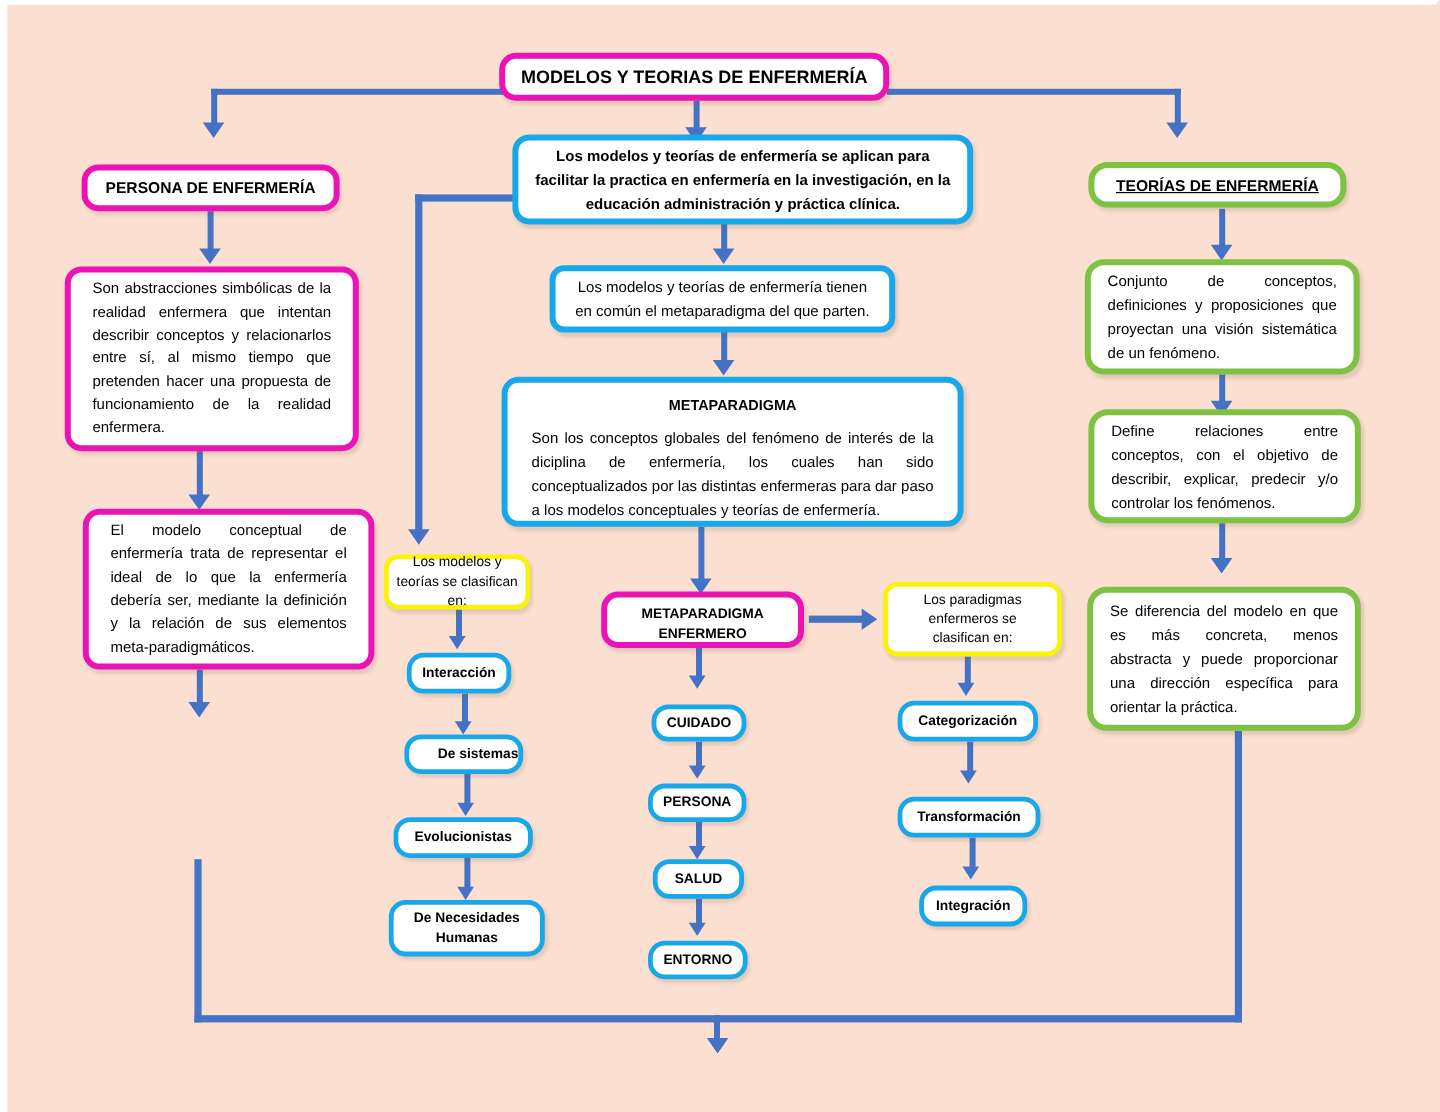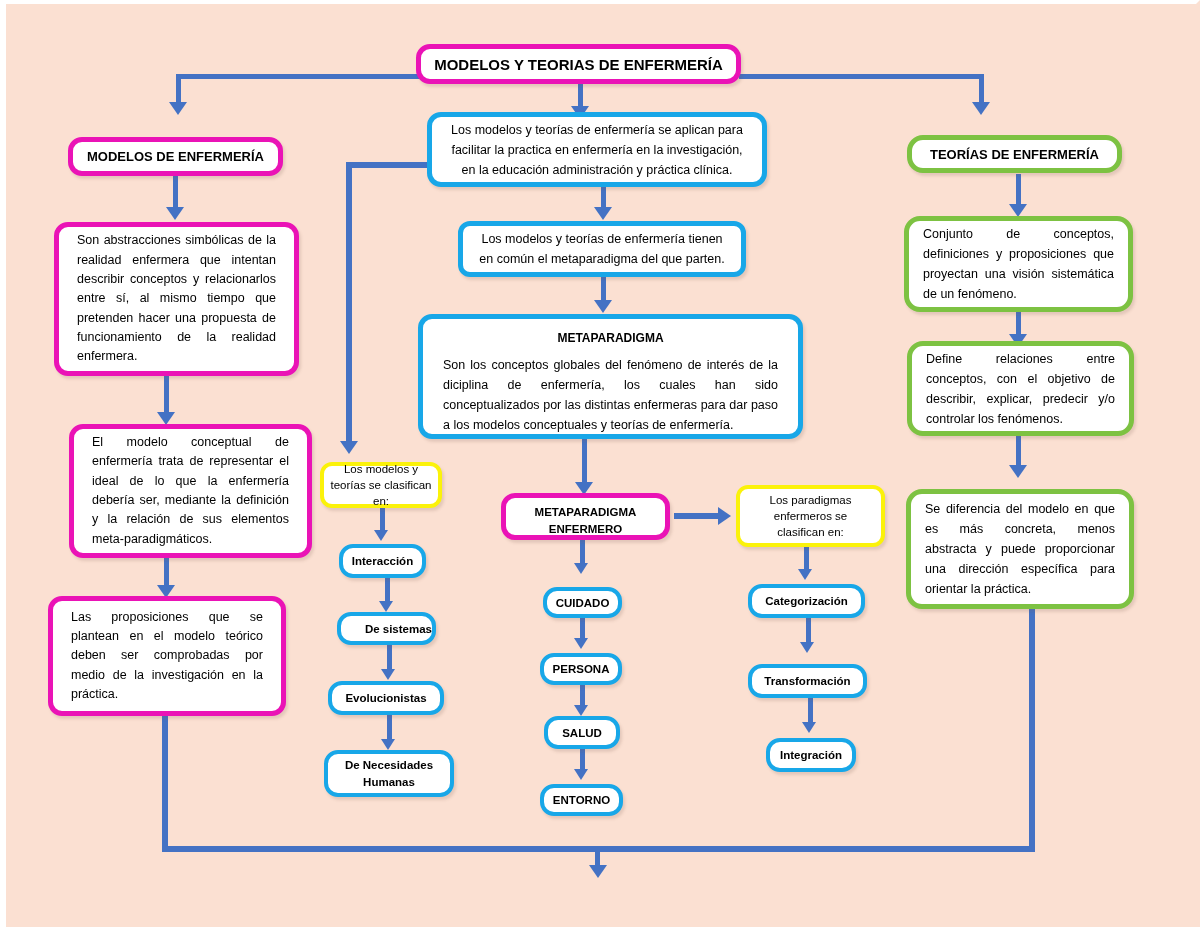--- a/index.html
+++ b/index.html
@@ -152,49 +152,46 @@
   <div class="ln" style="left:1023px; top:605px; width:6px; height:243px;"></div>
   <div class="ln" style="left:156px; top:842px; width:873px; height:6px;"></div>
   <div class="ln" style="left:589px; top:842px; width:5px; height:22px;"></div>
   <div class="arrow" style="left:583px; top:861px;"></div>
 
   <div class="node b-pink thick bold" style="left:410px; top:40px; width:325px; height:40px; font-size:15px;">
     <span class="txt">MODELOS Y TEORIAS DE ENFERMERÍA</span>
   </div>
 
   <div class="node b-pink thick bold" style="left:62px; top:133px; width:215px; height:39px; font-size:13px;">
-    <span class="txt">MODELOS DE ENFERMERÍA</span>
+    <span class="txt">PERSONA DE ENFERMERÍA</span>
   </div>
 
   <div class="node b-pink thick" style="left:48px; top:218px; width:245px; height:154px; font-size:12.5px; line-height:1.55; padding:14px 18px;">
     <span class="txt just">Son abstracciones simbólicas de la realidad enfermera que intentan describir conceptos y relacionarlos entre sí, al mismo tiempo que pretenden hacer una propuesta de funcionamiento de la realidad enfermera.</span>
   </div>
 
   <div class="node b-pink thick" style="left:63px; top:420px; width:243px; height:134px; font-size:12.5px; line-height:1.55; padding:12px 18px;">
     <span class="txt just">El modelo conceptual de enfermería trata de representar el ideal de lo que la enfermería debería ser, mediante la definición y la relación de sus elementos meta-paradigmáticos.</span>
   </div>
 
-  <div class="node b-pink thick" style="left:42px; top:592px; width:238px; height:120px; font-size:12.5px; line-height:1.55; padding:12px 18px;">
-    <span class="txt just">Las proposiciones que se plantean en el modelo teórico deben ser comprobadas por medio de la investigación en la práctica.</span>
-  </div>
-
-  <div class="node b-blue thick" style="left:421px; top:108px; width:340px; height:75px; font-size:12.5px; line-height:1.6; padding:24px 14px;">
+
+  <div class="node b-blue thick" style="left:421px; top:108px; width:384px; height:75px; font-size:12.5px; line-height:1.6; padding:24px 14px;font-weight:bold;">
     <span class="txt center">Los modelos y teorías de enfermería se aplican para facilitar la practica en enfermería en la investigación, en la educación administración y práctica clínica.</span>
   </div>
 
   <div class="node b-blue thick" style="left:452px; top:217px; width:288px; height:56px; font-size:12.5px; line-height:1.6; padding:4px 12px;border-radius:12px;">
     <span class="txt center">Los modelos y teorías de enfermería tienen en común el metaparadigma del que parten.</span>
   </div>
 
   <div class="node b-blue thick" style="left:412px; top:310px; width:385px; height:125px; padding:12px 20px; display:block;">
     <div class="center bold" style="font-size:12px; margin-bottom:10px;">METAPARADIGMA</div>
     <div class="just" style="font-size:12.5px; line-height:1.6;">Son los conceptos globales del fenómeno de interés de la diciplina de enfermería, los cuales han sido conceptualizados por las distintas enfermeras para dar paso a los modelos conceptuales y teorías de enfermería.</div>
   </div>
 
-  <div class="node b-green thick bold" style="left:901px; top:131px; width:215px; height:38px; font-size:13px;">
+  <div class="node b-green thick bold" style="left:901px; top:131px; width:215px; height:38px; font-size:13px;text-decoration:underline;">
     <span class="txt">TEORÍAS DE ENFERMERÍA</span>
   </div>
 
   <div class="node b-green thick" style="left:898px; top:212px; width:229px; height:96px; font-size:12.5px; line-height:1.6; padding:28px 14px;">
     <span class="txt just">Conjunto de conceptos, definiciones y proposiciones que proyectan una visión sistemática de un fenómeno.</span>
   </div>
 
   <div class="node b-green thick" style="left:901px; top:337px; width:227px; height:95px; font-size:12.5px; line-height:1.6; padding:10px 14px;">
     <span class="txt just">Define relaciones entre conceptos, con el objetivo de describir, explicar, predecir y/o controlar los fenómenos.</span>
   </div>

